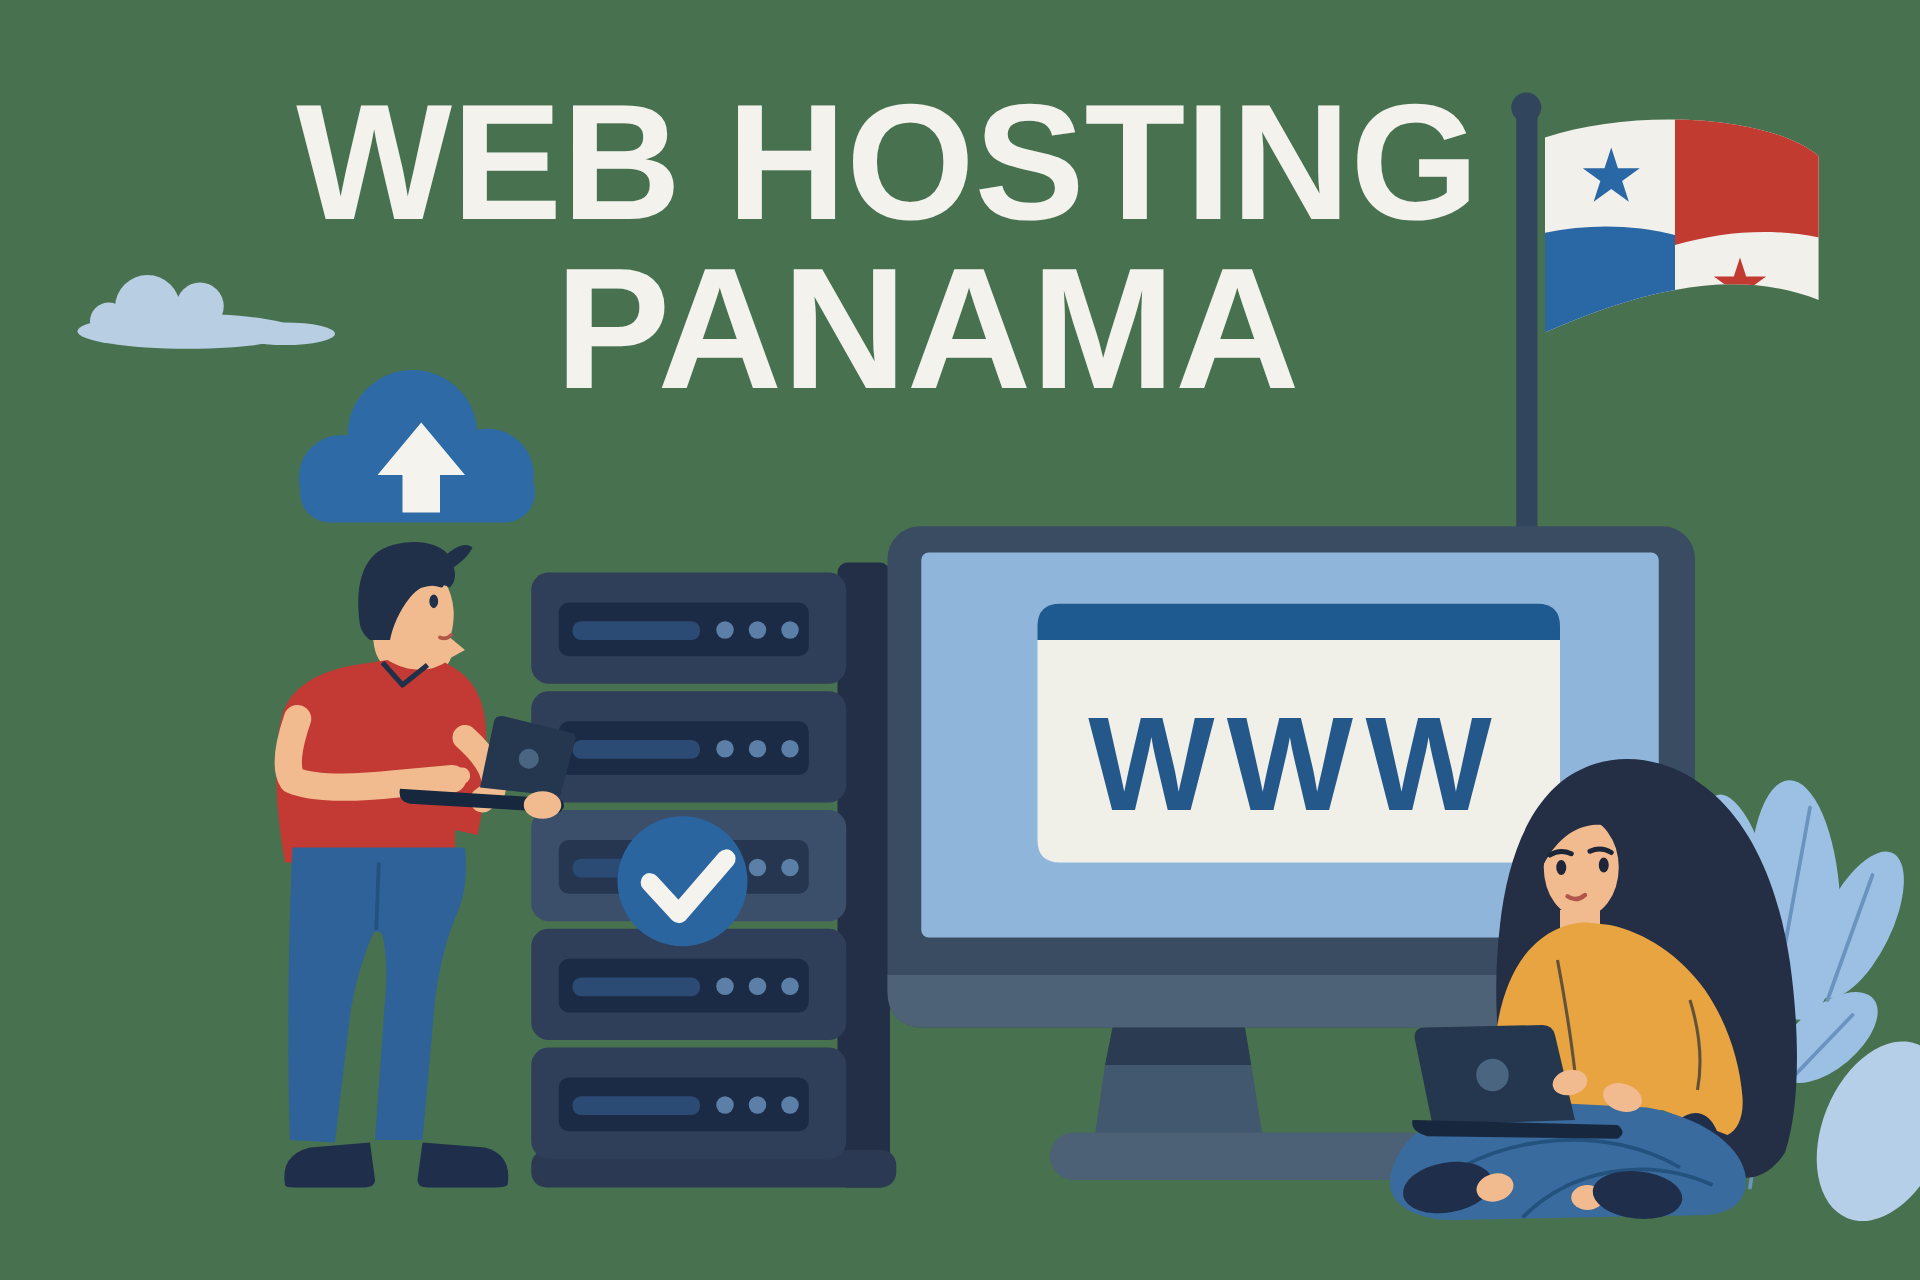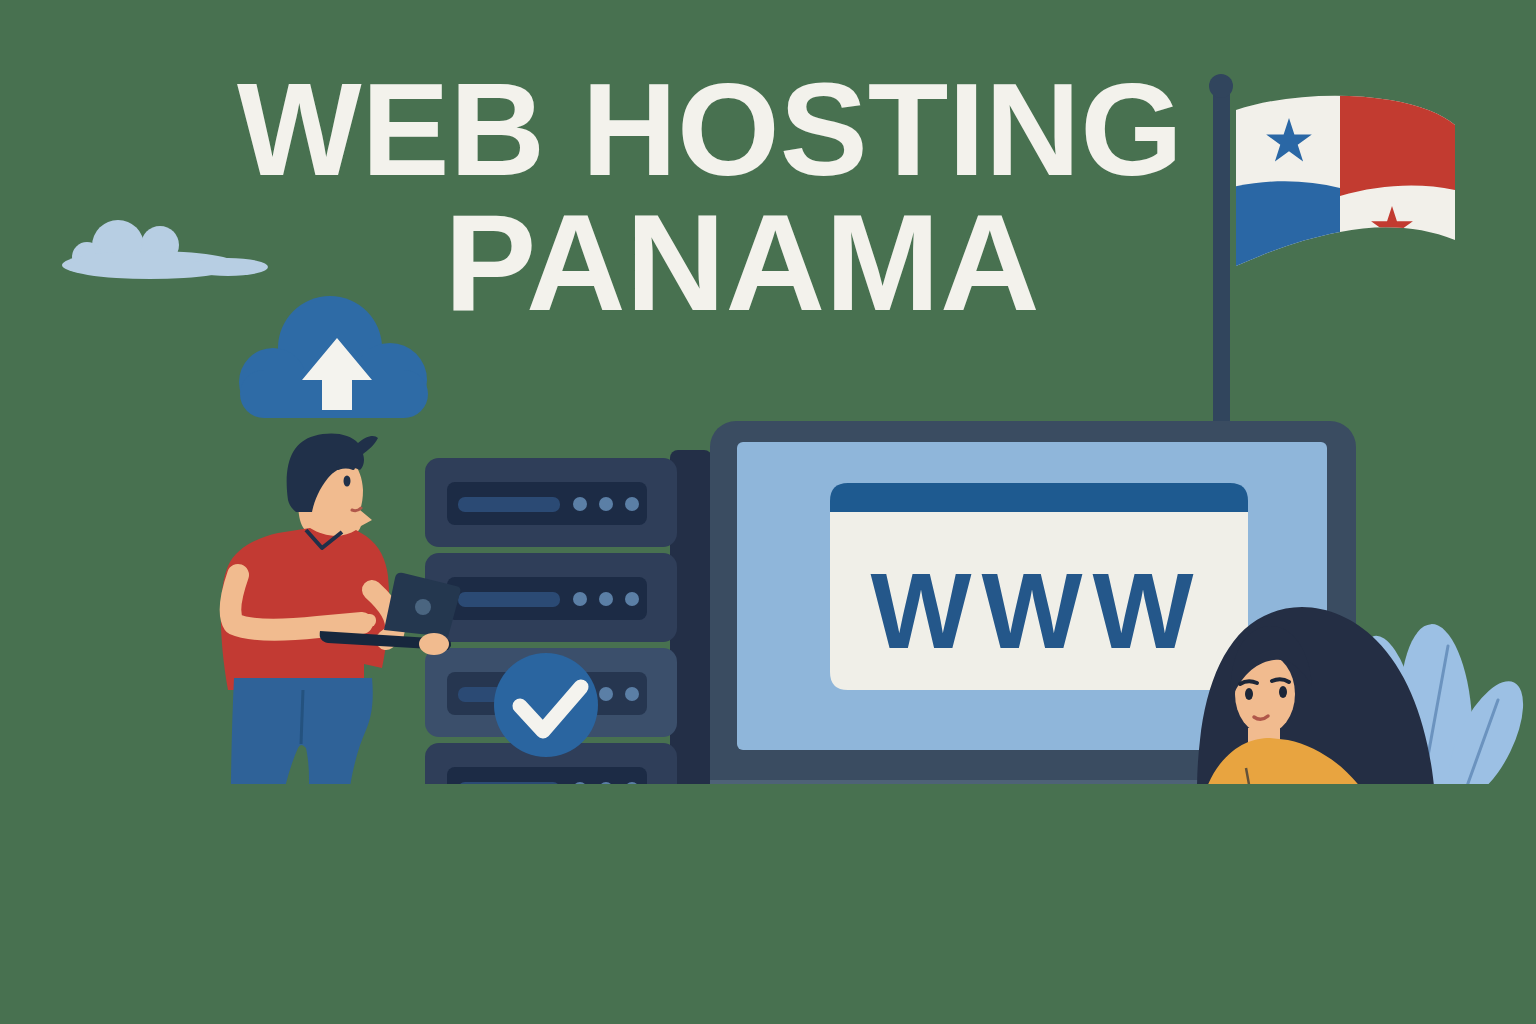--- a/index.html
+++ b/index.html
@@ -10,21 +10,21 @@
     --badgeBlue:#2a65a0; --monitorBezel:#3a4c61; --monitorScreen:#8fb6da; --monitorChin:#4e6277;
     --neckTop:#2a3b52; --neckBottom:#41586e; --standBase:#4d6176; --browserBar:#1e5a90;
     --browserBody:#f0efe8; --wwwText:#24578a; --skin:#f1bb8f; --hairMan:#203049; --shirtRed:#c23a33;
     --jeansMan:#2f6298; --jeansWoman:#3a6b9e; --shoe:#1f2f4b; --laptopDark:#24374f;
     --laptopEdge:#17273d; --laptopLogo:#4a6580; --sweater:#e8a440; --hairWoman:#242e44;
     --leaf:#9cc0e4; --leafLight:#b5cfe9; --leafDark:#7da0c4; --leafVein:#6b93bf;
     --mouthRed:#b0574a; --featureDark:#1c2638; --creaseBlue:#24527f;
   }
   html,body{margin:0;padding:0;}
   body{background:var(--bg);}
-  .stage{position:relative;width:1536px;height:784px;background:var(--bg);overflow:hidden;}
+  .stage{position:relative;width:1536px;height:1024px;background:var(--bg);overflow:hidden;}
   .stage svg{position:absolute;inset:0;display:block;}
   .title{font-family:"Liberation Sans",sans-serif;font-weight:700;fill:var(--titleColor);}
   .t1{font-size:132px;}
   .t2{font-size:138px;}
   .www{font-family:"Liberation Sans",sans-serif;font-weight:700;font-size:107px;
        letter-spacing:10px;fill:var(--wwwText);}
   .srv-outer{fill:var(--serverOuter);} .srv-panel{fill:var(--serverPanel);}
   .srv-slot{fill:var(--serverSlot);} .srv-dot{fill:var(--serverDot);}
   .srv-u3 .srv-outer{fill:var(--serverOuterLight);} .srv-u3 .srv-panel{fill:var(--serverPanelLight);}
   .skinStroke{stroke:var(--skin);fill:none;stroke-linecap:round;stroke-linejoin:round;}

